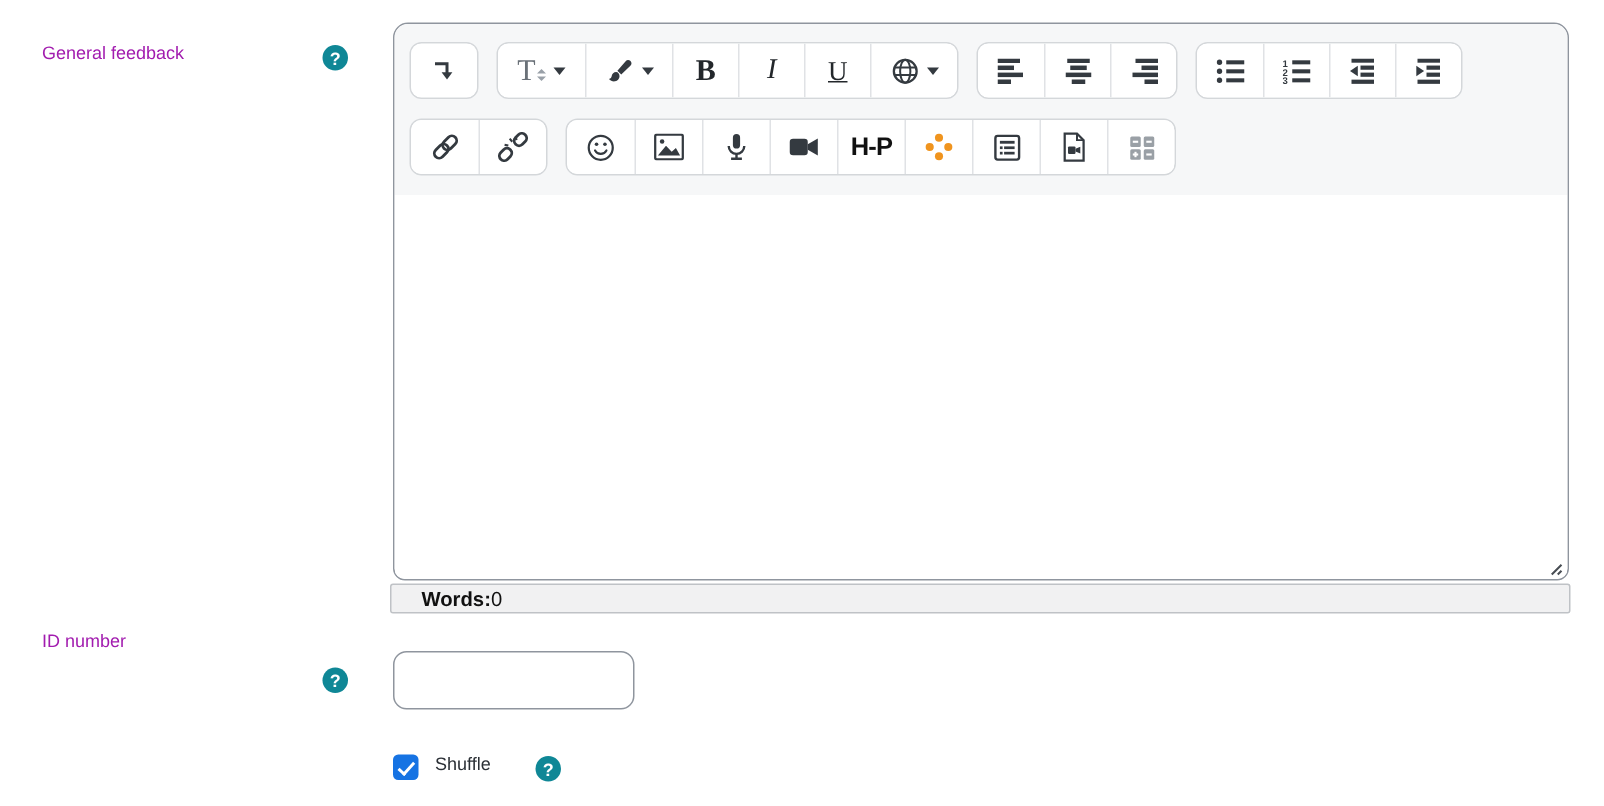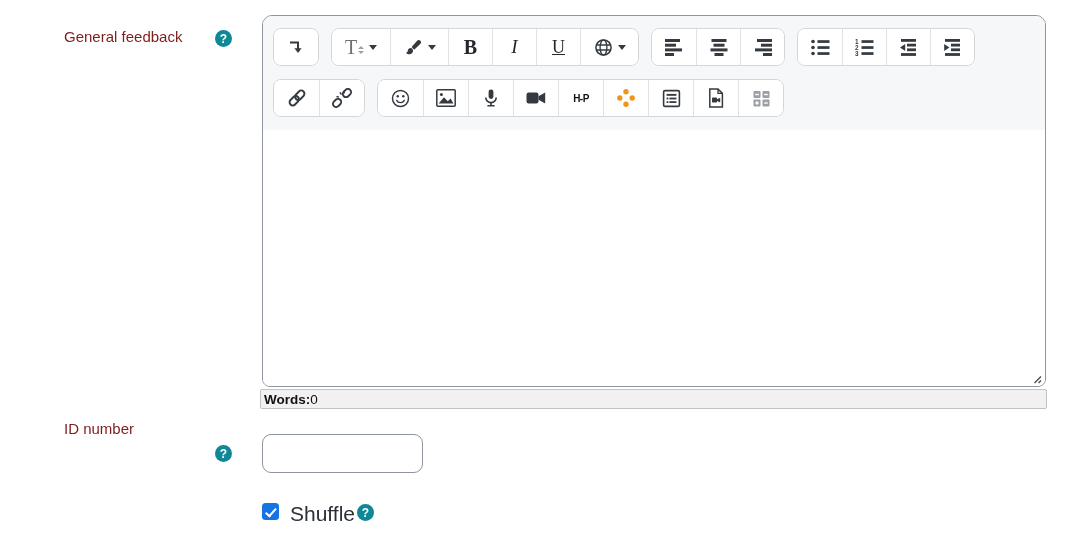--- a/index.html
+++ b/index.html
@@ -1,18 +1,18 @@
 <!DOCTYPE html>
 <html><head>
 <meta charset="utf-8">
 <style>
   * { box-sizing: border-box; margin: 0; padding: 0; }
   html,body { width:1069px; height:537px; background:#fff; font-family:"Liberation Sans", sans-serif; color:#24292e; position:relative; overflow:hidden; }
 
-  .field-label { position:absolute; left:28px; font-size:15px; color:#7f1d1d;margin-left:36px; }
+  .field-label { position:absolute; left:28px; font-size:12px; color:#a21caf; }
   .help-badge { position:absolute; width:17px; height:17px; border-radius:50%; background:#0f8796; color:#fff;
                 font-size:12px; font-weight:bold; display:flex; align-items:center; justify-content:center; cursor:pointer; }
 
   
   .editor { position:absolute; left:262px; top:15px; width:784px; height:372px;
             border:1px solid #8f959e; border-radius:10px 10px 8px 8px; overflow:hidden; background:#fff; }
   .toolbar { background:#f6f7f8; padding:12px 10px 13px 10px; display:flex; flex-direction:column; gap:13px; }
   .tb-row { display:flex; gap:12px; }
   .btn-group { display:inline-flex; background:#fff; border:1px solid #d4d7da; border-radius:8px; overflow:hidden; }
   .tb-btn { min-width:44px; height:36px; display:flex; align-items:center; justify-content:center;
@@ -25,37 +25,37 @@
            border-top:5.5px solid #343a40; margin-left:5px; }
   .mini-sort { display:flex; flex-direction:column; gap:2px; margin-left:1px; margin-top:6px; }
   .mini-sort i { display:block; width:0; height:0; border-left:3.2px solid transparent; border-right:3.2px solid transparent; }
   .mini-sort .up { border-bottom:3.8px solid #99a0a8; }
   .mini-sort .dn { border-top:3.8px solid #99a0a8; }
 
   .glyph-t  { font-family:"Liberation Serif", serif; font-size:20px; color:#6a7178; line-height:1; }
   .glyph-b  { font-family:"Liberation Serif", serif; font-weight:700; font-size:20px; color:#23272b; }
   .glyph-i  { font-family:"Liberation Serif", serif; font-style:italic; font-size:19px; color:#23272b; }
   .glyph-u  { font-family:"Liberation Serif", serif; font-size:18px; text-decoration:underline; color:#23272b; }
-  .glyph-h5p{ font-weight:800; font-size:10px; letter-spacing:-0.5px; color:#111; }
+  .glyph-h5p{ font-weight:800; font-size:17px; letter-spacing:-0.5px; color:#111; }
 
   .content-area { position:relative; height:260px; background:#fff; cursor:text; }
   .resize-handle { position:absolute; right:3px; bottom:2px; cursor:nwse-resize; }
 
   .statusbar { position:absolute; left:260px; top:389px; width:787px; height:20px; background:#f1f1f2;
-               border:1px solid #bfc2c6; border-radius:2px; font-size:13.5px; line-height:17px; padding:1px 0 0 3px; color:#111; }
+               border:1px solid #bfc2c6; border-radius:2px; font-size:13.5px; line-height:17px; padding:1px 0 0 20px; color:#111; }
   .statusbar b { font-weight:700; }
 
   
   .id-input { position:absolute; left:262px; top:434px; width:161px; height:39px; border:1px solid #8f959e;
               border-radius:9px; font-size:15px; padding:0 10px; background:#fff; font-family:inherit; }
   .shuffle-check { position:absolute; left:262px; top:503px; width:17px; height:17px; appearance:none; -webkit-appearance:none;
                    background:#1673e3; border-radius:3.5px; cursor:pointer; }
   .shuffle-check::after { content:""; position:absolute; left:5.6px; top:2.6px; width:4.4px; height:8.6px;
                           border:solid #fff; border-width:0 2.2px 2.2px 0; transform:rotate(42deg); }
-  .shuffle-label { position:absolute; left:290px; top:502px; font-size:21px; color:#2b3036; }
+  .shuffle-label { position:absolute; left:290px; top:502px; font-size:12px; color:#2b3036; }
 
   svg { display:block; }
 </style>
 </head>
 <body>
 
 <div class="field-label" style="top:28px;">General feedback</div>
 <div class="help-badge" style="left:215px; top:30px;">
   <span>?</span>
 </div>

